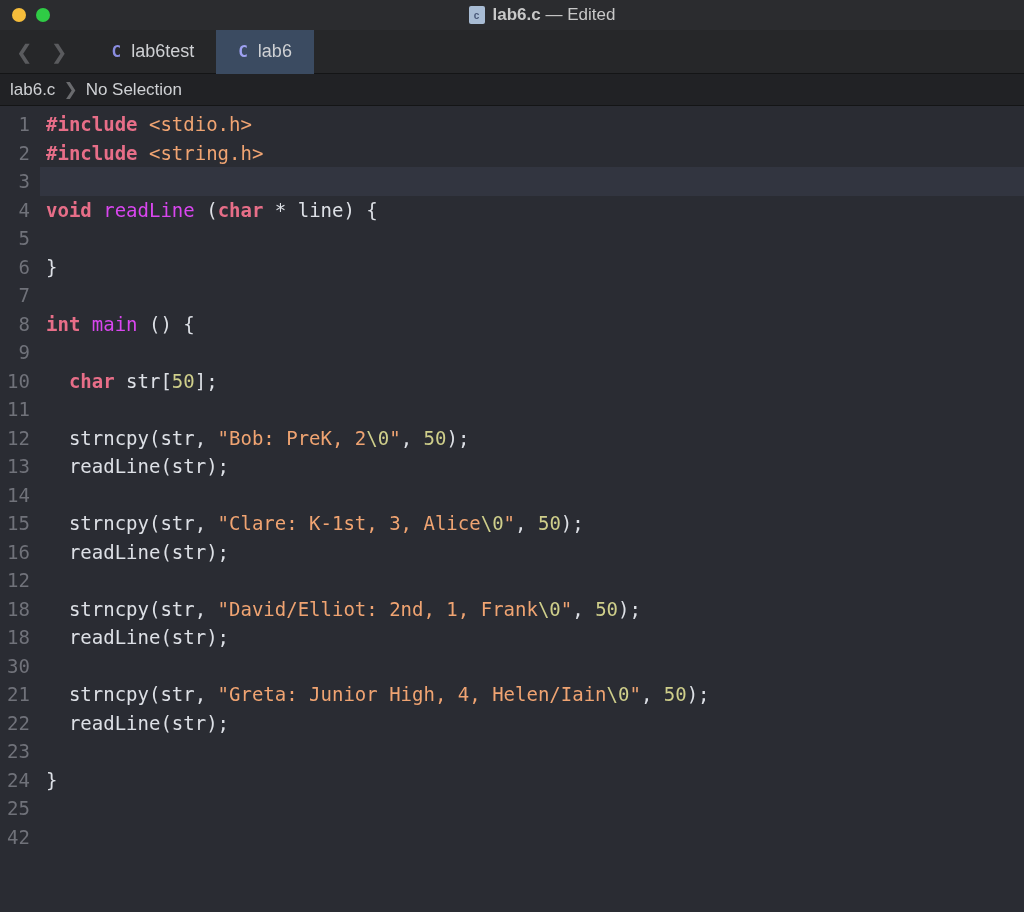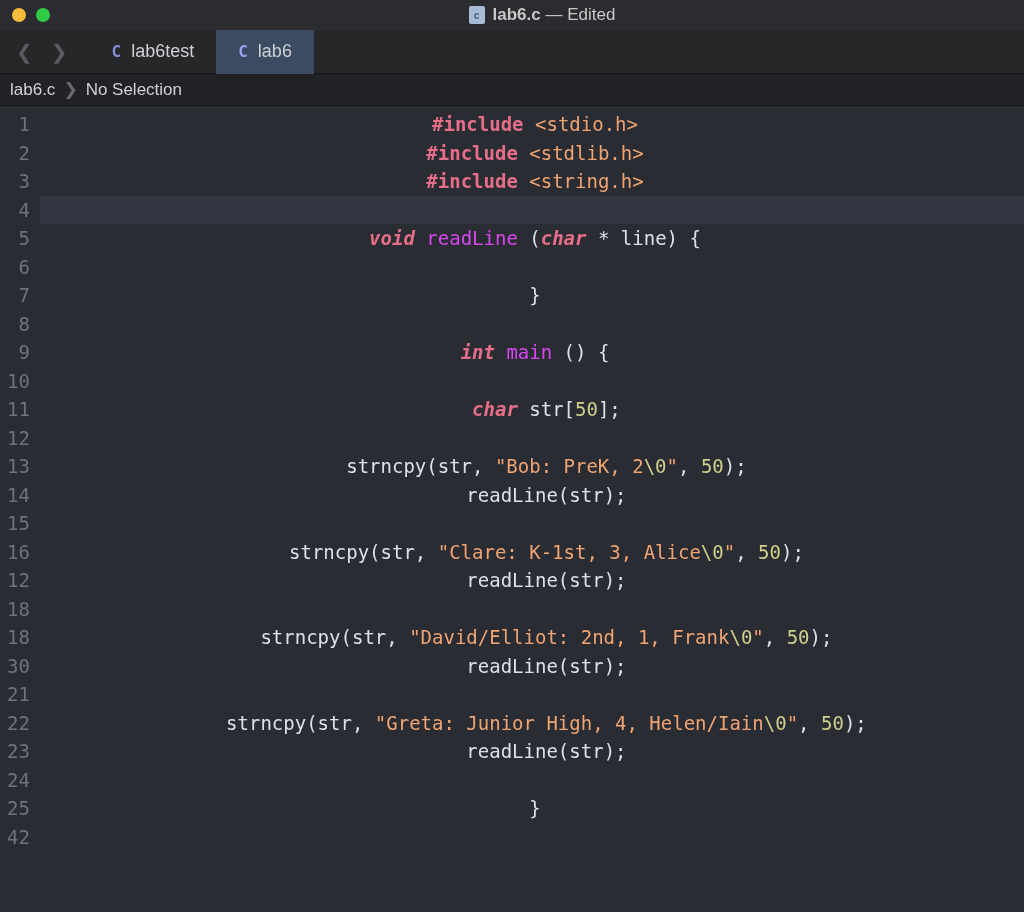--- a/index.html
+++ b/index.html
@@ -19,26 +19,26 @@
 .tab.active { background:#3b4b61; }
 .tabicon { color:#8a8de0; font-size:16px; font-weight:600; font-family:Menlo,Monaco,monospace; }
 .tab.active .tabicon { color:#9fa2f2; }
 
 .breadcrumb { height:32px; background:#212225; display:flex; align-items:center; padding-left:10px; color:#cfd1d4; font-size:17px; gap:8px; border-bottom:1px solid #141516; }
 .bc-sep { color:#6a6b6e; }
 
 .editor { display:flex; background:#2a2c33; height:calc(912px - 30px - 44px - 32px); font-family:Menlo,Monaco,Consolas,monospace; font-size:19px; line-height:28.5px; }
 .gutter { width:40px; text-align:right; padding-right:10px; color:#70727a; padding-top:4px; }
 .gutter div { height:28.5px; }
-.code { flex:1; padding-left:6px; padding-top:4px;text-align:center; }
+.code { flex:1; padding-left:6px; padding-top:4px; }
 .code .line { height:28.5px; white-space:pre; color:#dde0e6; }
 .line.hl { background:#323540; margin-left:-6px; padding-left:6px; }
 
 .kw { color:#e76e88; font-weight:600; }
-.type { color:#e76e88; font-weight:600;font-style:italic; }
+.type { color:#e76e88; font-weight:600; }
 .fn { color:#d946ef; }
 .incpath { color:#f0a472; }
 .punct { color:#dde0e6; }
 .str { color:#f0a472; }
 .num { color:#cfcf8b; }
 .esc { color:#cfcf8b; }
 </style>
 </head>
 <body>
 
@@ -98,21 +98,20 @@
       <div>30</div>
       <div>21</div>
       <div>22</div>
       <div>23</div>
       <div>24</div>
       <div>25</div>
       <div>42</div>
     </div>
   <div class="code" id="code">
       <div class="line"><span class="kw">#include</span><span class="punct"> </span><span class="incpath">&lt;stdio.h&gt;</span></div>
-      <div class="line"><span class="kw">#include</span><span class="punct"> </span><span class="incpath">&lt;stdlib.h&gt;</span></div>
       <div class="line"><span class="kw">#include</span><span class="punct"> </span><span class="incpath">&lt;string.h&gt;</span></div>
       <div class="line hl"></div>
       <div class="line"><span class="type">void</span><span class="punct"> </span><span class="fn">readLine</span><span class="punct"> (</span><span class="type">char</span><span class="punct"> * line) {</span></div>
       <div class="line"></div>
       <div class="line"><span class="punct">}</span></div>
       <div class="line"></div>
       <div class="line"><span class="type">int</span><span class="punct"> </span><span class="fn">main</span><span class="punct"> () {</span></div>
       <div class="line"><span class="punct">  </span></div>
       <div class="line"><span class="punct">  </span><span class="type">char</span><span class="punct"> str[</span><span class="num">50</span><span class="punct">];</span></div>
       <div class="line"><span class="punct">  </span></div>

